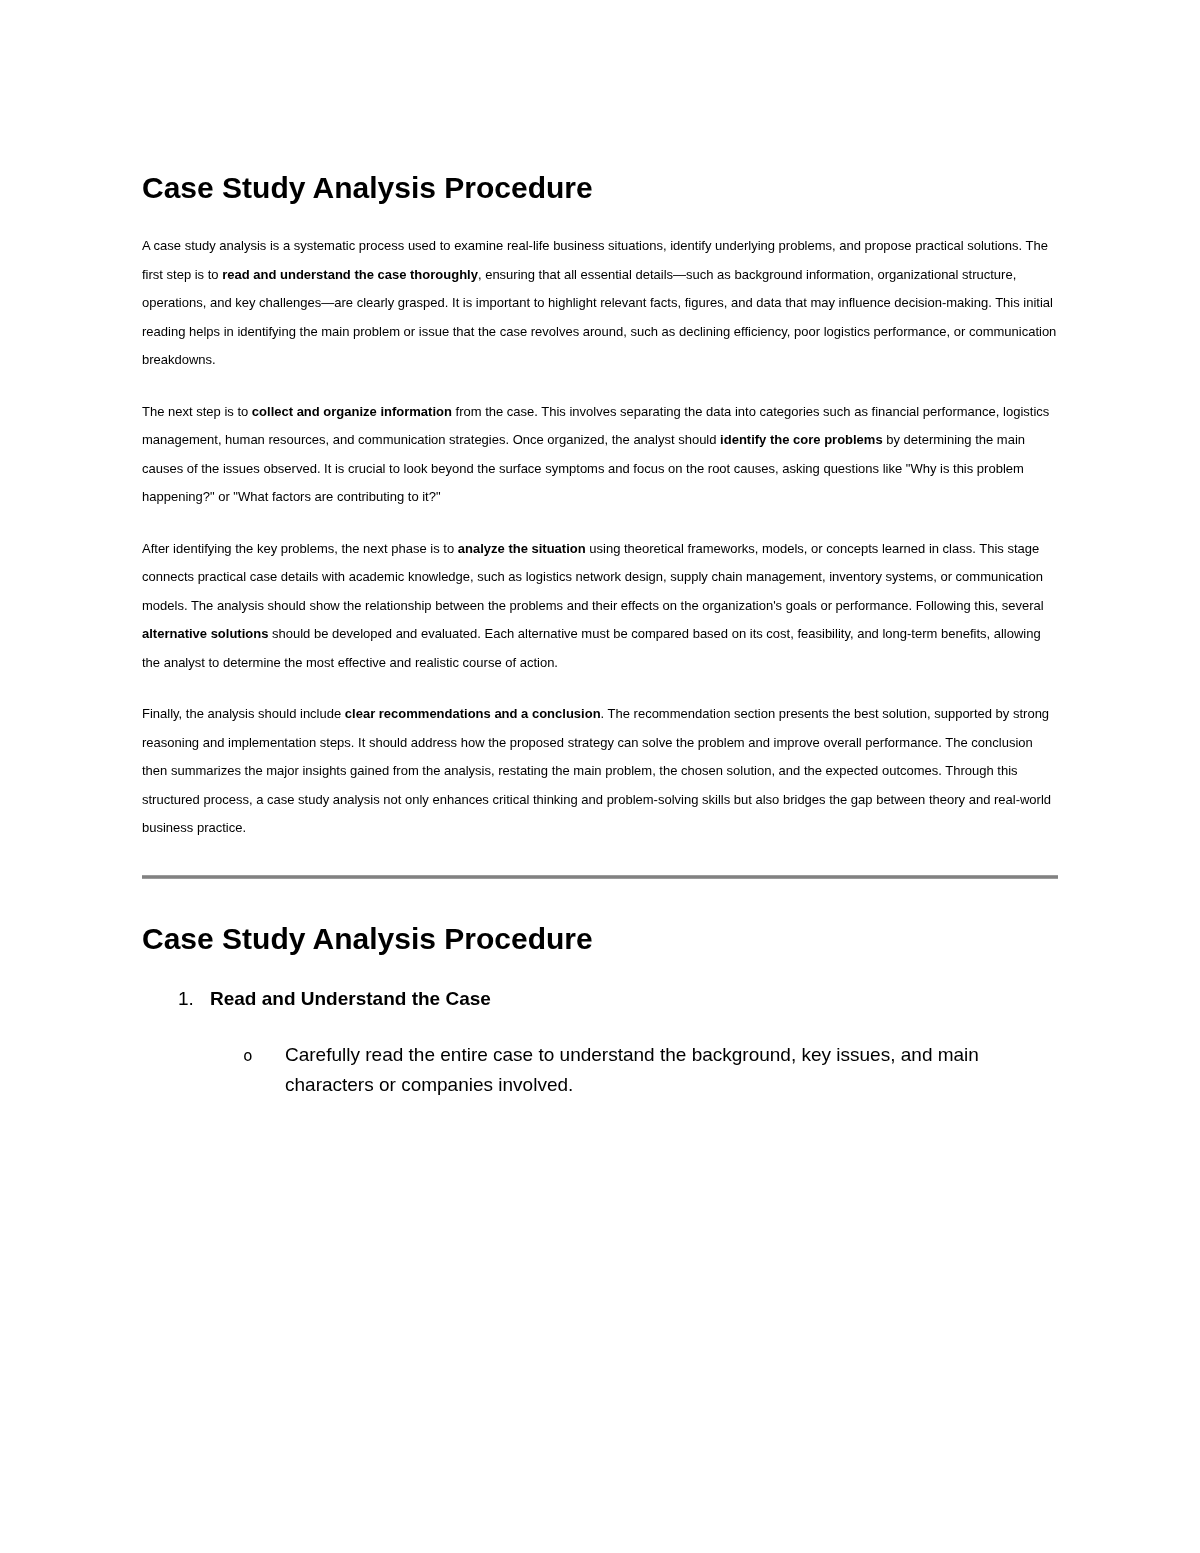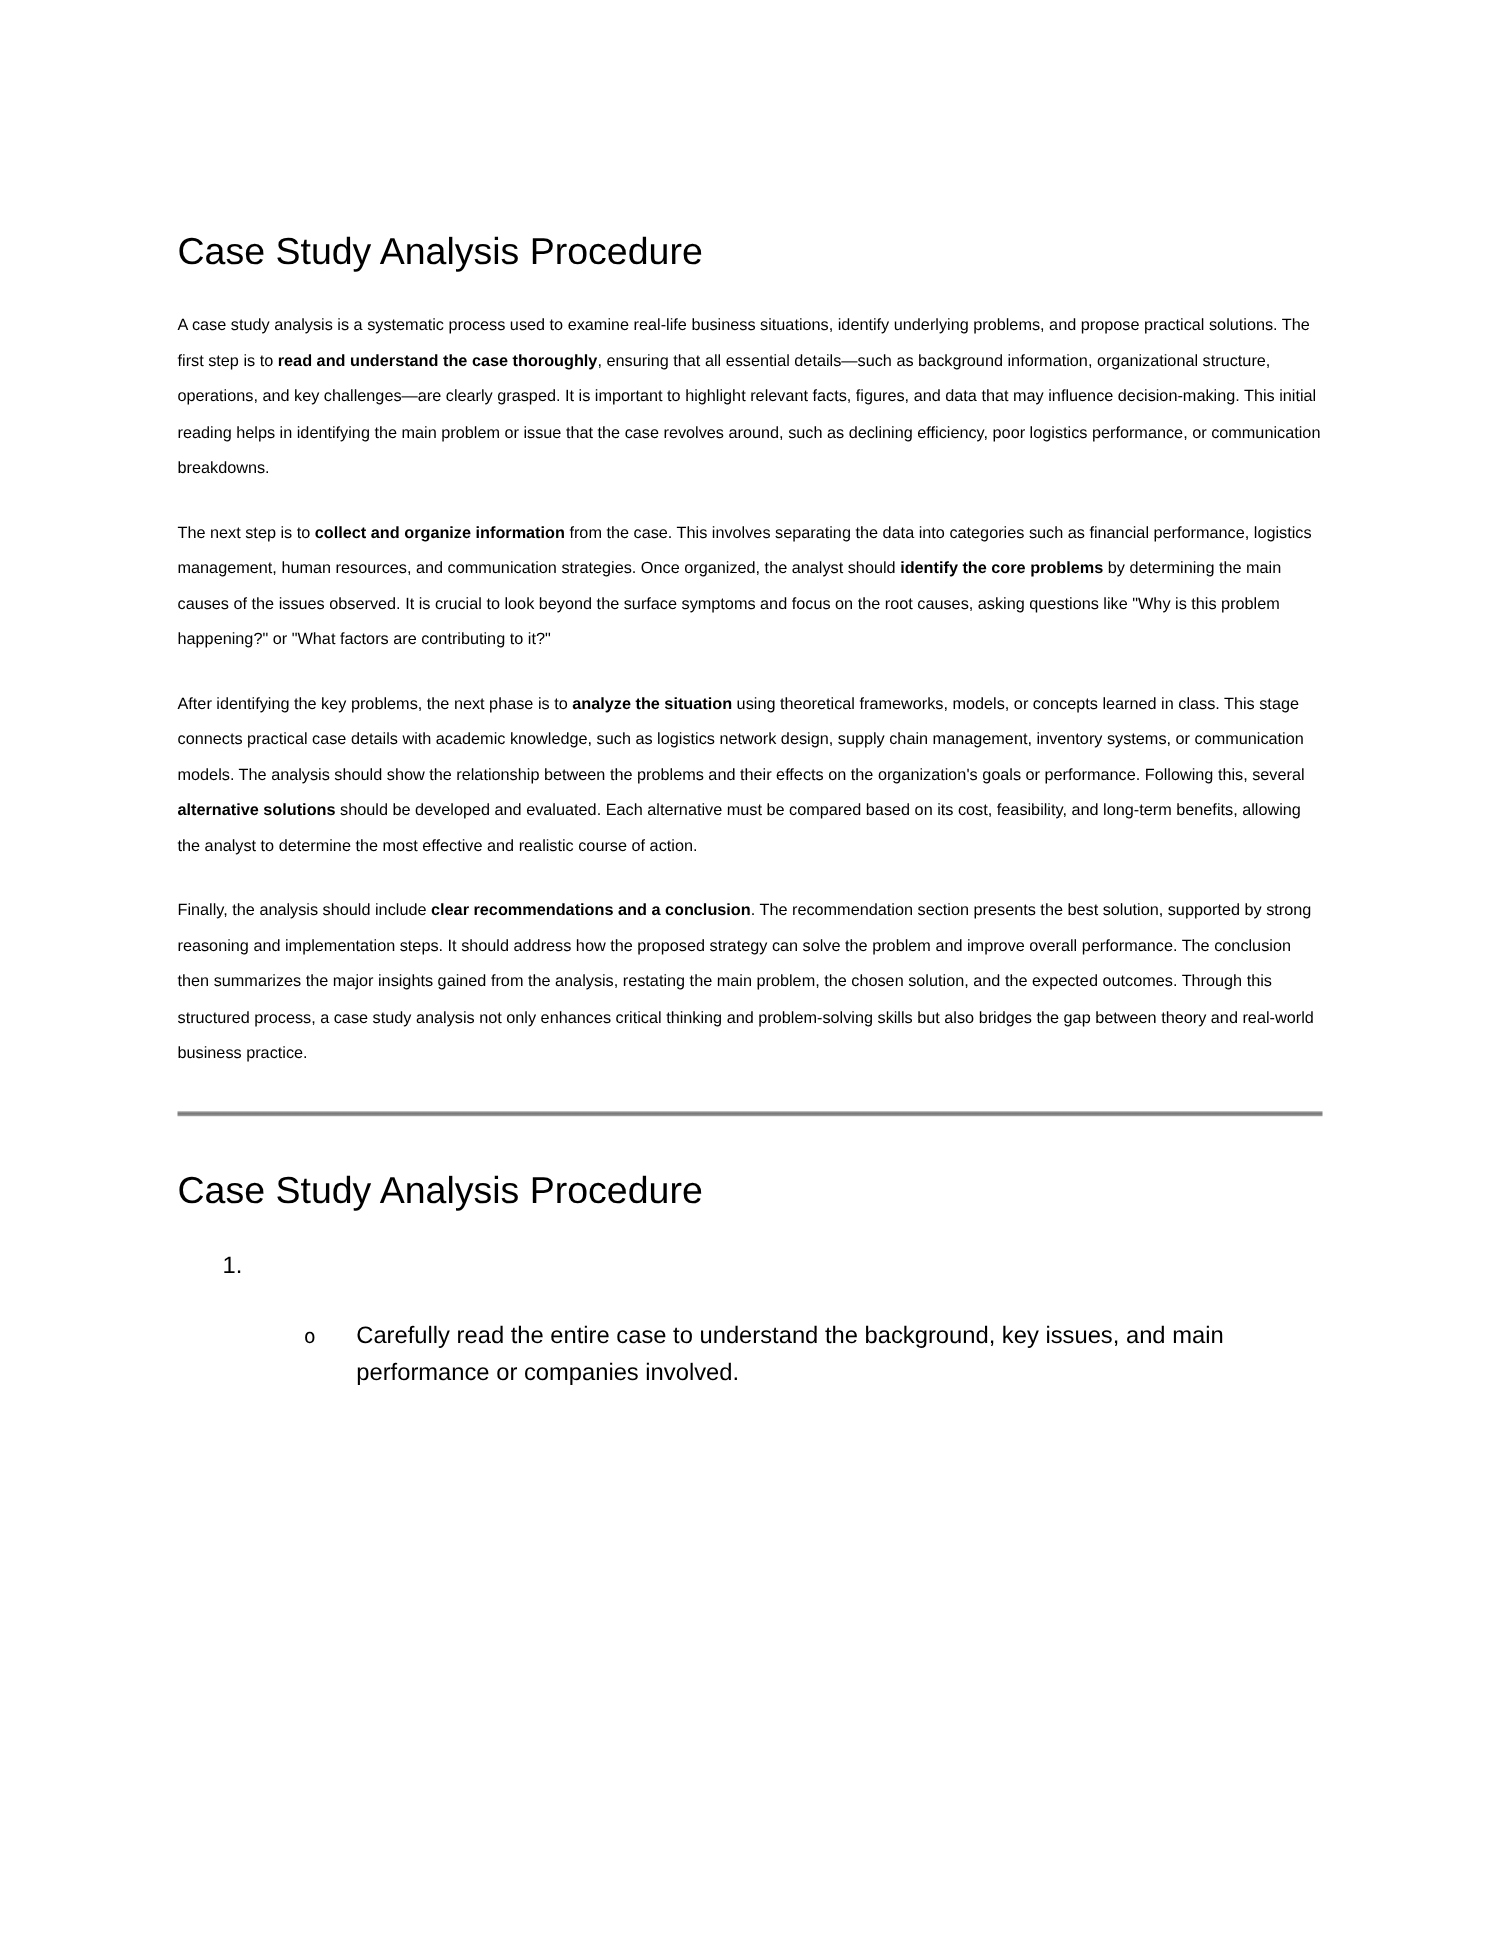--- a/index.html
+++ b/index.html
@@ -19,22 +19,22 @@
   }
   .content {
     position: absolute;
     top: 168px;
     left: 142px;
     width: 916px;
   }
   h1.doc-heading {
     font-size: 30px;
     line-height: 36px;
-    font-weight: 400;
-    margin: 16px 0 26px 0;
+    font-weight: 700;
+    margin: 2px 0 26px 0;
     color: #000000;
     letter-spacing: 0;
   }
   .paragraphs p {
     font-size: 13px;
     line-height: 28.5px;
     margin: 0 0 23px 0;
     color: #000000;
   }
   .paragraphs p strong {
@@ -99,21 +99,22 @@
         <p><span>After identifying the key problems, the next phase is to </span><strong>analyze the situation</strong><span> using theoretical frameworks, models, or concepts learned in class. This stage connects practical case details with academic knowledge, such as logistics network design, supply chain management, inventory systems, or communication models. The analysis should show the relationship between the problems and their effects on the organization's goals or performance. Following this, several </span><strong>alternative solutions</strong><span> should be developed and evaluated. Each alternative must be compared based on its cost, feasibility, and long-term benefits, allowing the analyst to determine the most effective and realistic course of action.</span></p>
         <p><span>Finally, the analysis should include </span><strong>clear recommendations and a conclusion</strong><span>. The recommendation section presents the best solution, supported by strong reasoning and implementation steps. It should address how the proposed strategy can solve the problem and improve overall performance. The conclusion then summarizes the major insights gained from the analysis, restating the main problem, the chosen solution, and the expected outcomes. Through this structured process, a case study analysis not only enhances critical thinking and problem-solving skills but also bridges the gap between theory and real-world business practice.</span></p>
       </div>
 
     <hr class="divider">
 
     <h1 class="doc-heading section-heading">Case Study Analysis Procedure</h1>
 
     <div class="list-item">
       <span class="num">1.</span>
+      <span class="item-title">Read and Understand the Case</span>
     </div>
 
     <div class="sub-bullet">
       <span class="marker">o</span>
-      <span class="sub-text">Carefully read the entire case to understand the background, key issues, and main performance or companies involved.</span>
+      <span class="sub-text">Carefully read the entire case to understand the background, key issues, and main characters or companies involved.</span>
     </div>
 
   </div>
 </div>
 
 </body></html>

